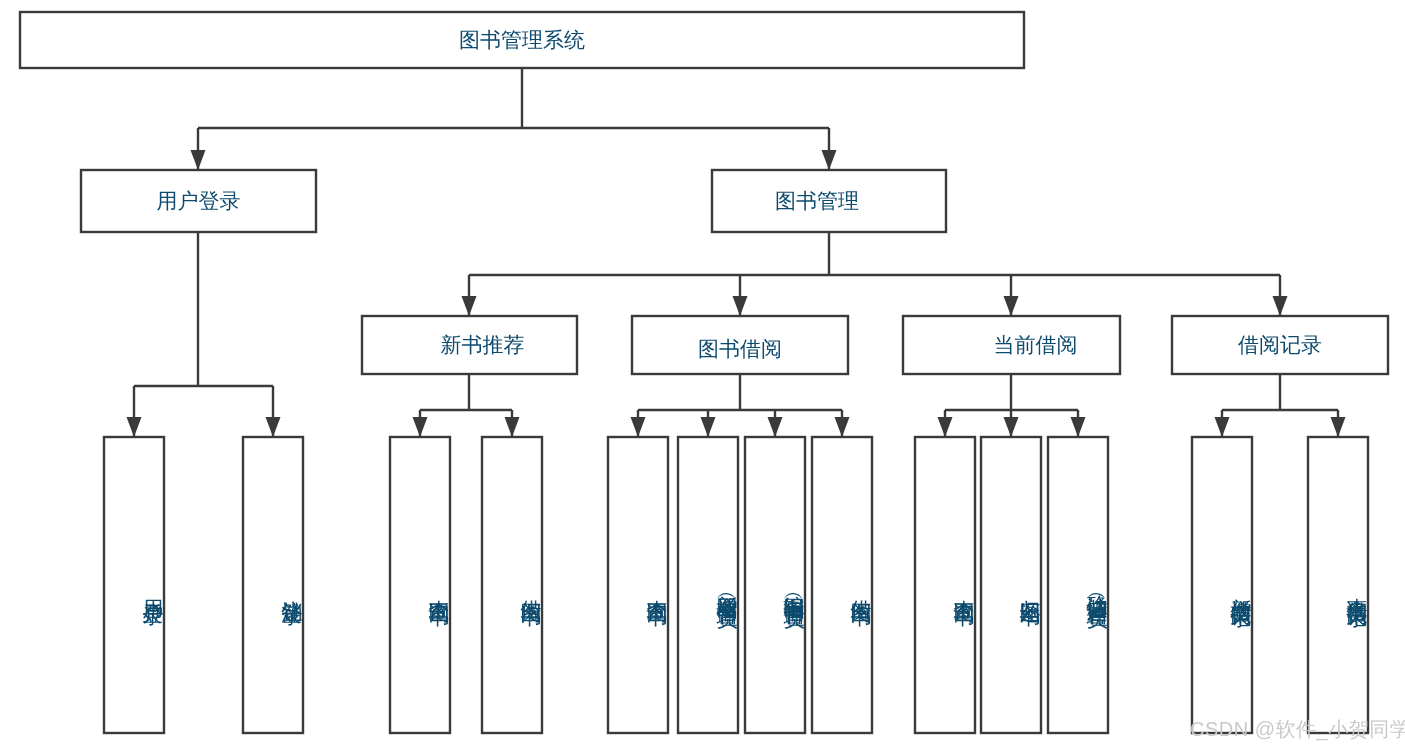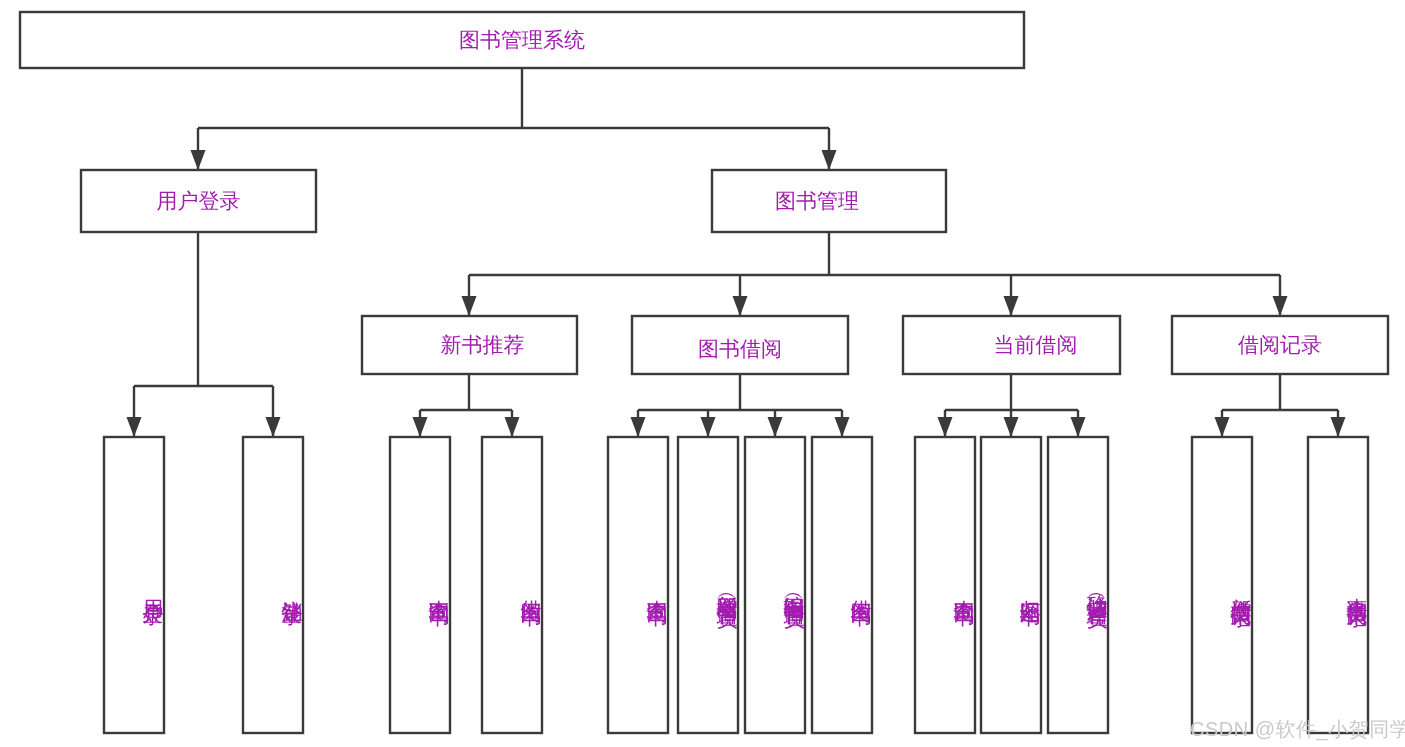--- a/index.html
+++ b/index.html
@@ -37,21 +37,21 @@
   }
   .arrow-head {
     fill: #3a3a3a;
     stroke: none;
   }
   .node-label {
     position: absolute;
     display: flex;
     align-items: center;
     justify-content: center;
-    color: #a21caf;
+    color: #0c4a6e;
     font-family: "Liberation Sans", "DejaVu Sans", sans-serif;
     pointer-events: none;
     box-sizing: border-box;
   }
   .node-label.horizontal {
     font-size: 21px;
     line-height: 1.2;
     white-space: nowrap;
   }
   .node-label.vertical {

